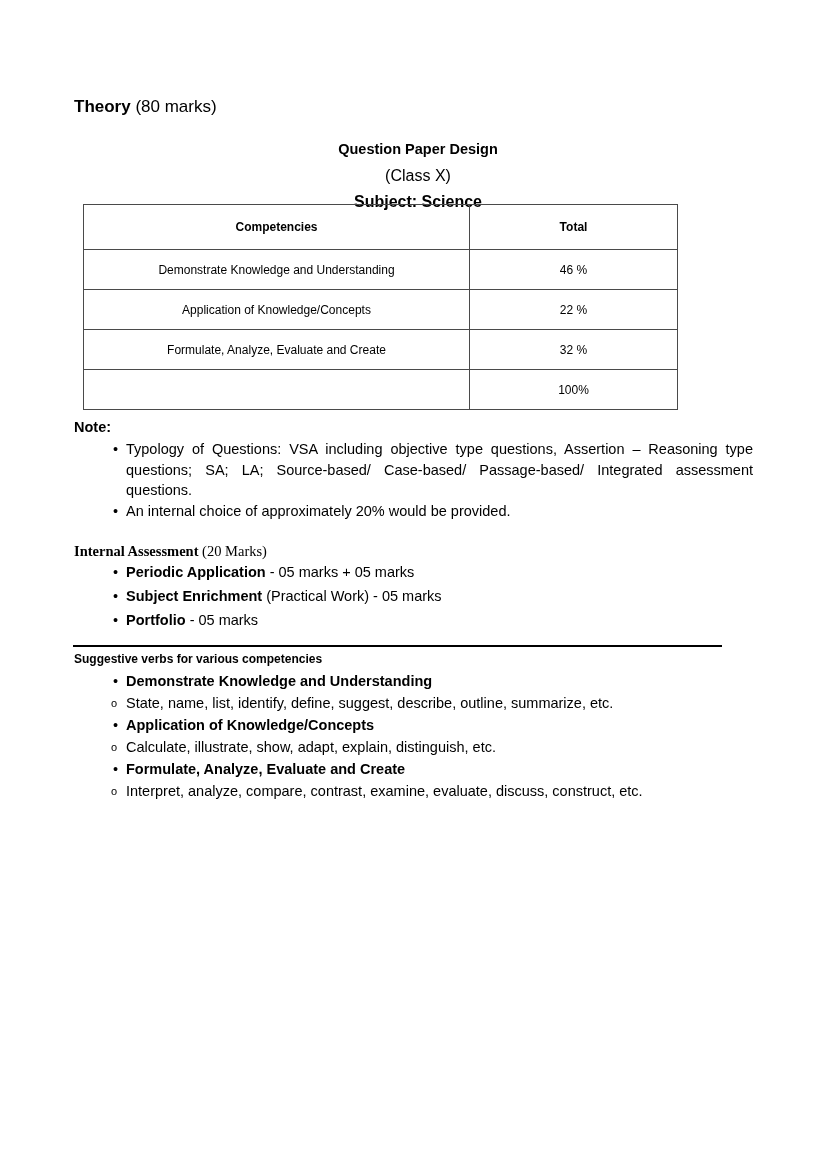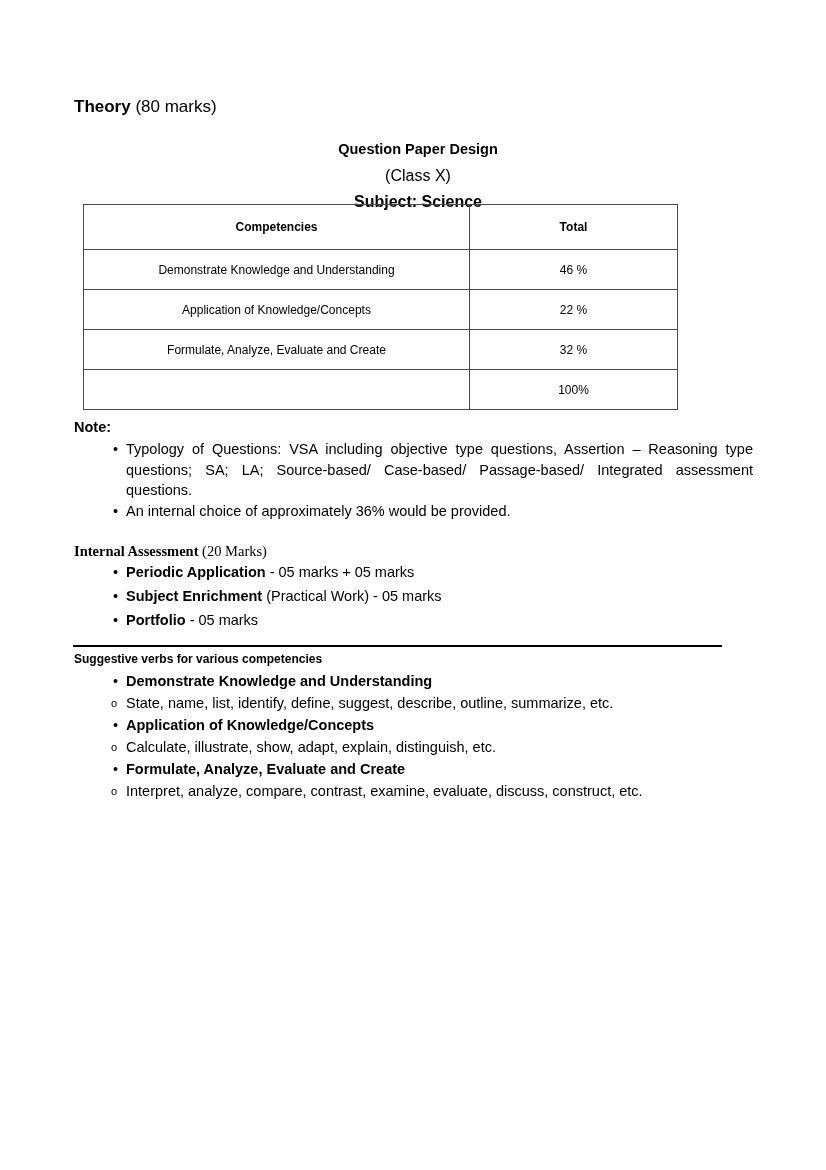--- a/index.html
+++ b/index.html
@@ -219,21 +219,21 @@
       <tr>
         <td></td>
         <td>100%</td>
       </tr>
     </tbody>
   </table>
 
   <div class="sec-head note-head"><span class="b">Note:</span></div>
   <ul class="blist note-list">
     <li><span class="bullet">•</span><span>Typology of Questions: VSA including objective type questions, Assertion – Reasoning type questions; SA; LA; Source-based/ Case-based/ Passage-based/ Integrated assessment questions.</span></li>
-    <li class="single"><span class="bullet">•</span><span>An internal choice of approximately 36% would be provided.</span></li>
+    <li class="single"><span class="bullet">•</span><span>An internal choice of approximately 20% would be provided.</span></li>
   </ul>
 
   <div class="sec-head ia-head"><span class="b">Internal Assessment</span><span> (20 Marks)</span></div>
   <ul class="blist ia-list">
     <li><span class="bullet">•</span><span class="b">Periodic Application</span><span> - 05 marks + 05 marks</span></li>
     <li><span class="bullet">•</span><span class="b">Subject Enrichment</span><span> (Practical Work) - 05 marks</span></li>
     <li><span class="bullet">•</span><span class="b">Portfolio</span><span> - 05 marks</span></li>
   </ul>
 
   <div class="hrule"></div>

